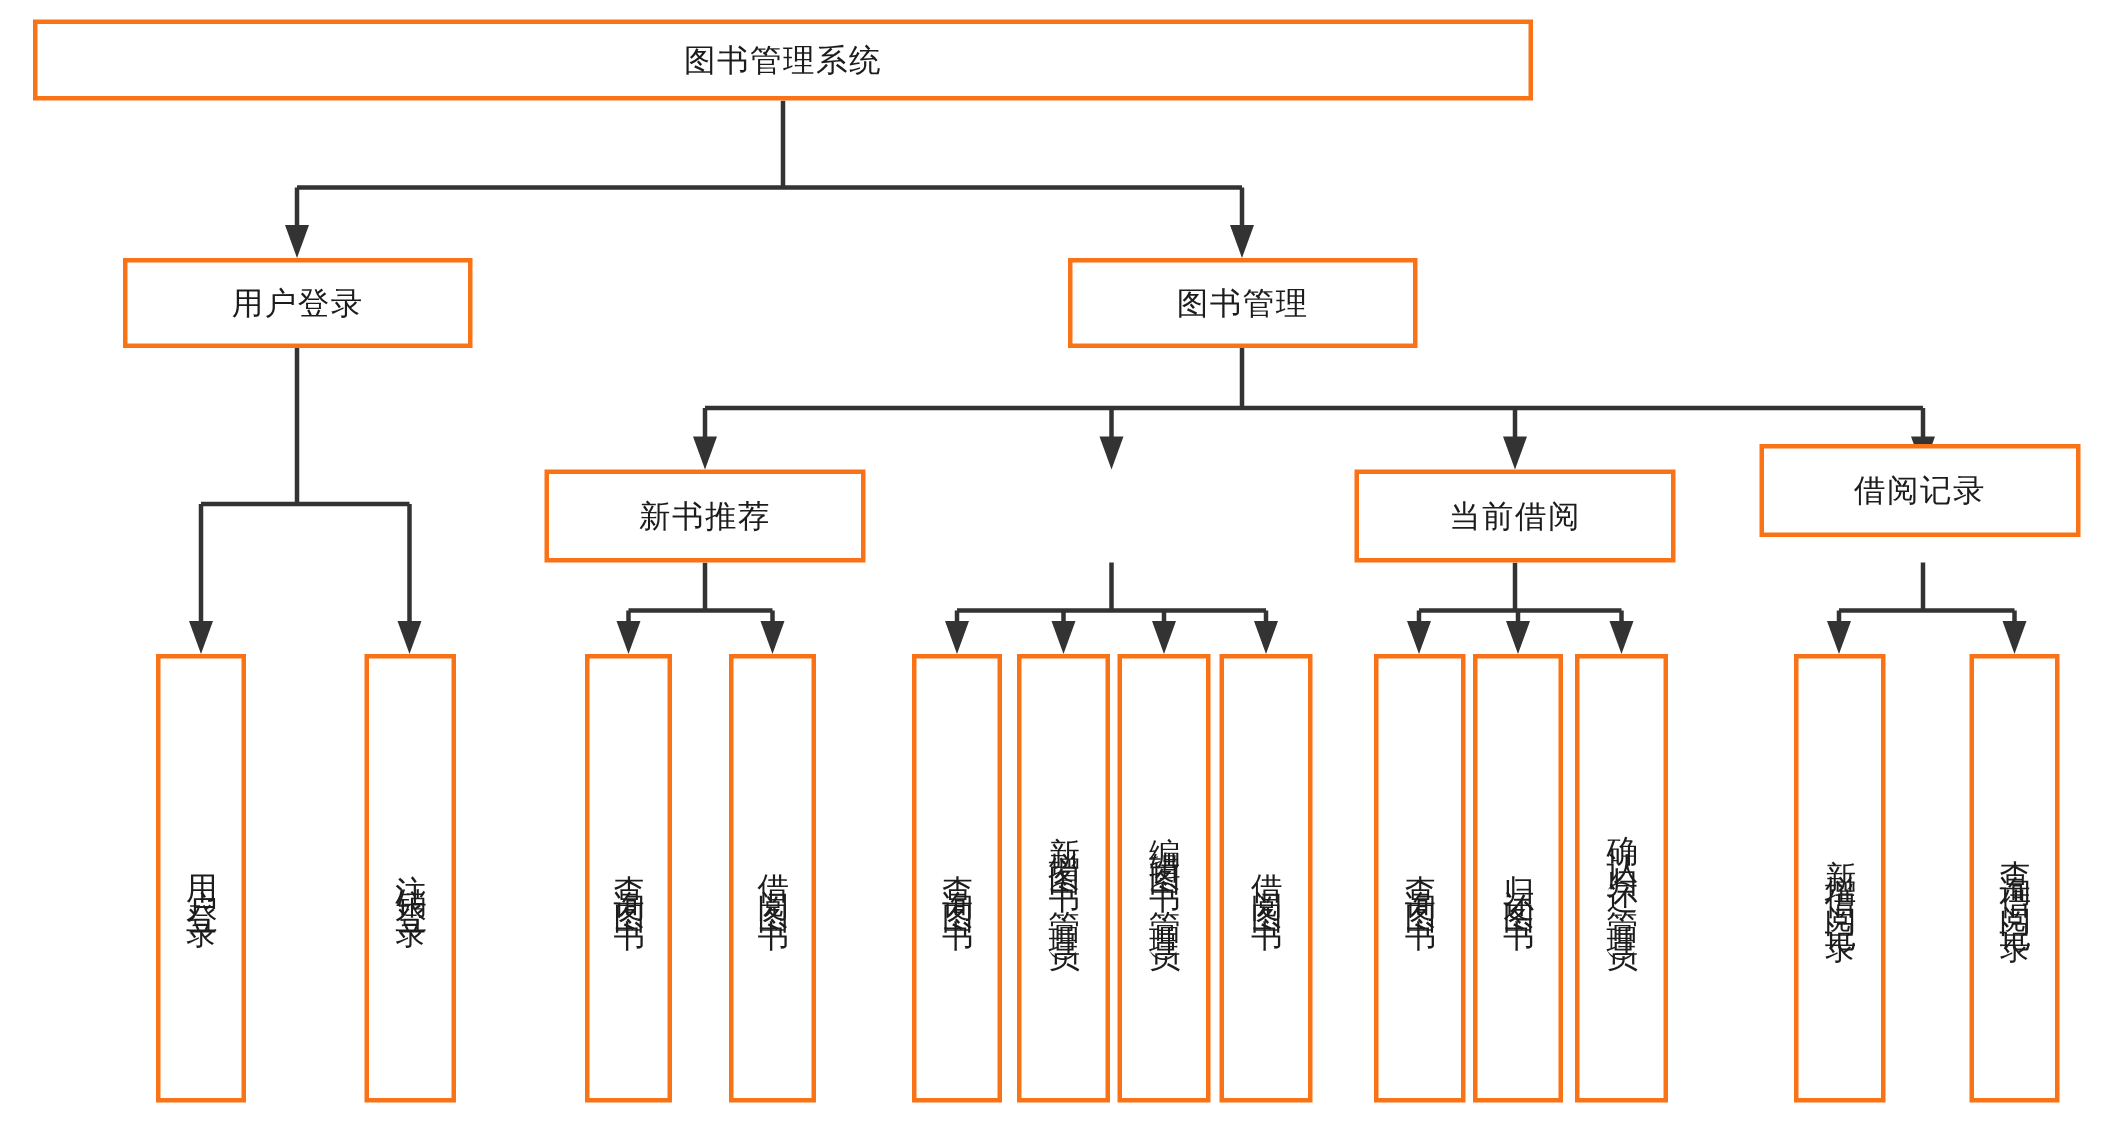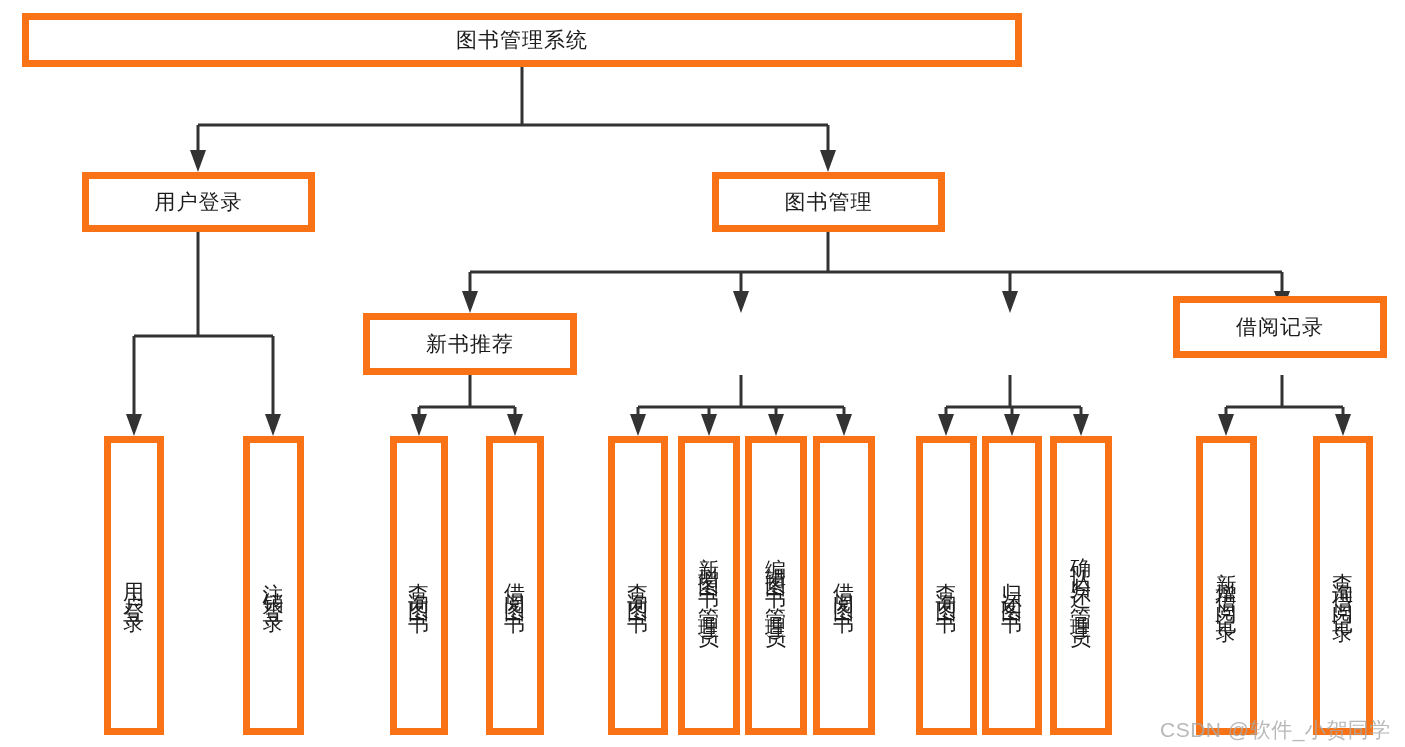--- a/index.html
+++ b/index.html
@@ -17,21 +17,21 @@
   }
   .connectors {
     position: absolute;
     left: 0; top: 0;
     width: 1405px; height: 747px;
     z-index: 1;
   }
   .node {
     position: absolute;
     box-sizing: border-box;
-    border: 7px solid #f97316;
+    border: 3px solid #f97316;
     background: #ffffff;
     display: flex;
     align-items: center;
     justify-content: center;
     color: #1c1c1c;
     font-size: 21px;
     font-weight: 500;
     letter-spacing: 1px;
     z-index: 2;
     text-align: center;
@@ -147,30 +147,30 @@
       <polygon points="1335,414 1351,414 1343,436"></polygon>
     </g>
   </svg>
 
   <div class="node n-root">图书管理系统</div>
 
   <div class="node n-user-login">用户登录</div>
   <div class="node n-book-mgmt">图书管理</div>
 
   <div class="node n-new-book-rec">新书推荐</div>
+  <div class="node n-current-borrow">当前借阅</div>
   <div class="node n-borrow-record">借阅记录</div>
 
   <div class="node vertical n-leaf-user-login">用户登录</div>
   <div class="node vertical n-leaf-logout">注销登录</div>
   <div class="node vertical n-leaf-query-book-1">查询图书</div>
   <div class="node vertical n-leaf-borrow-book-1">借阅图书</div>
   <div class="node vertical n-leaf-query-book-2">查询图书</div>
   <div class="node vertical n-leaf-add-book">新增图书（管理员）</div>
   <div class="node vertical n-leaf-edit-book">编辑图书（管理员）</div>
   <div class="node vertical n-leaf-borrow-book-2">借阅图书</div>
   <div class="node vertical n-leaf-query-book-3">查询图书</div>
   <div class="node vertical n-leaf-return-book">归还图书</div>
   <div class="node vertical n-leaf-confirm-return">确认归还（管理员）</div>
   <div class="node vertical n-leaf-add-record">新增借阅记录</div>
   <div class="node vertical n-leaf-query-record">查询借阅记录</div>
 
-  <div class="watermark">CSDN @软件_小贺同学</div>
 </div>
 
 </body></html>

